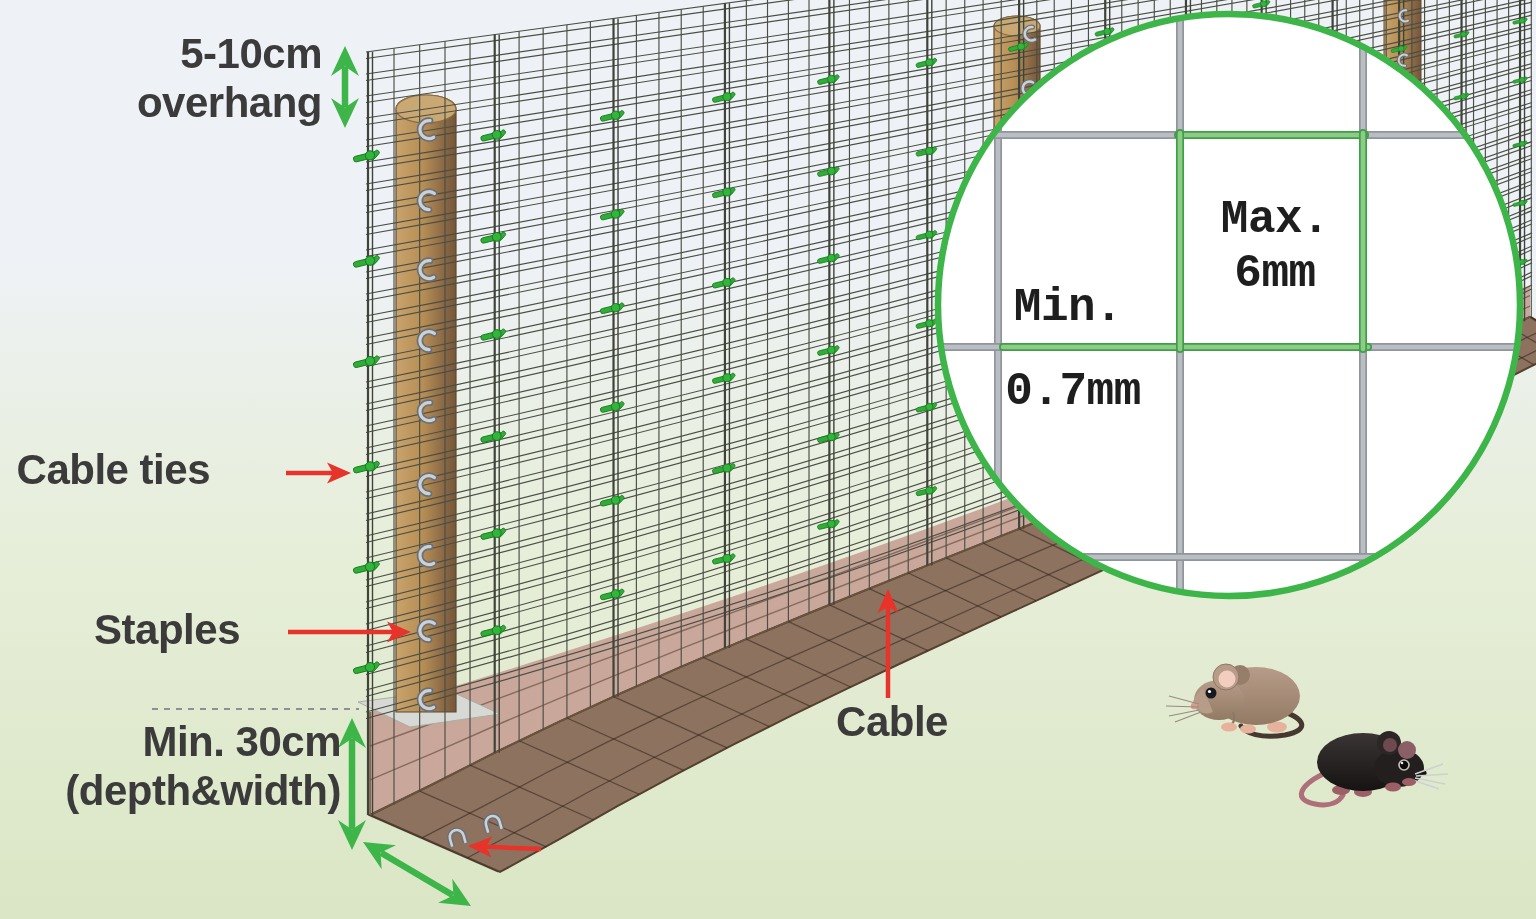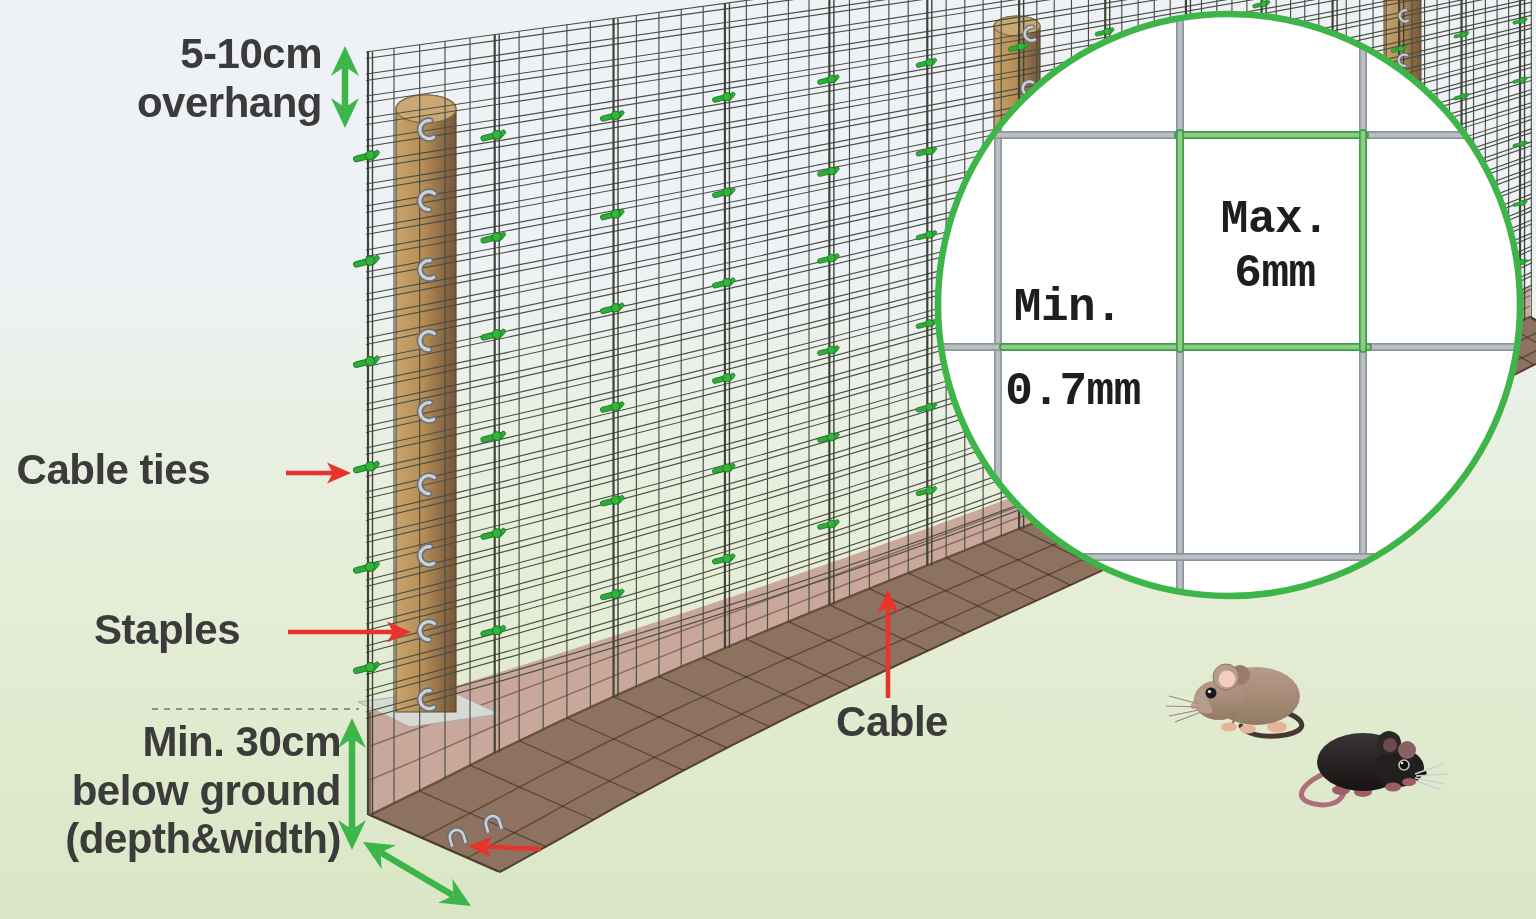--- a/index.html
+++ b/index.html
@@ -1129,21 +1129,20 @@
 </svg>
 
 <div class="lbl right big" style="right:1214px;top:30px;">
   <div>5-10cm</div>
   <div>overhang</div>
 </div>
 <div class="lbl right big" style="right:1326px;top:446px;text-align:right;">Cable ties</div>
 <div class="lbl right big" style="right:1296px;top:606px;">Staples</div>
 <div class="lbl right big" style="right:1195px;top:718px;">
   <div>Min. 30cm</div>
-  <div>below ground</div>
   <div>(depth&amp;width)</div>
 </div>
 <div class="lbl center big" style="left:742px;top:698px;width:300px;">
   <div>Cable</div>
 </div>
 <div class="lbl center mag" style="left:1008px;top:282px;width:120px;">Min.</div>
 <div class="lbl center mag" style="left:1002px;top:366px;width:142px;">0.7mm</div>
 <div class="lbl center mag" style="left:1212px;top:194px;width:126px;">Max.</div>
 <div class="lbl center mag" style="left:1210px;top:248px;width:130px;">6mm</div>
 

